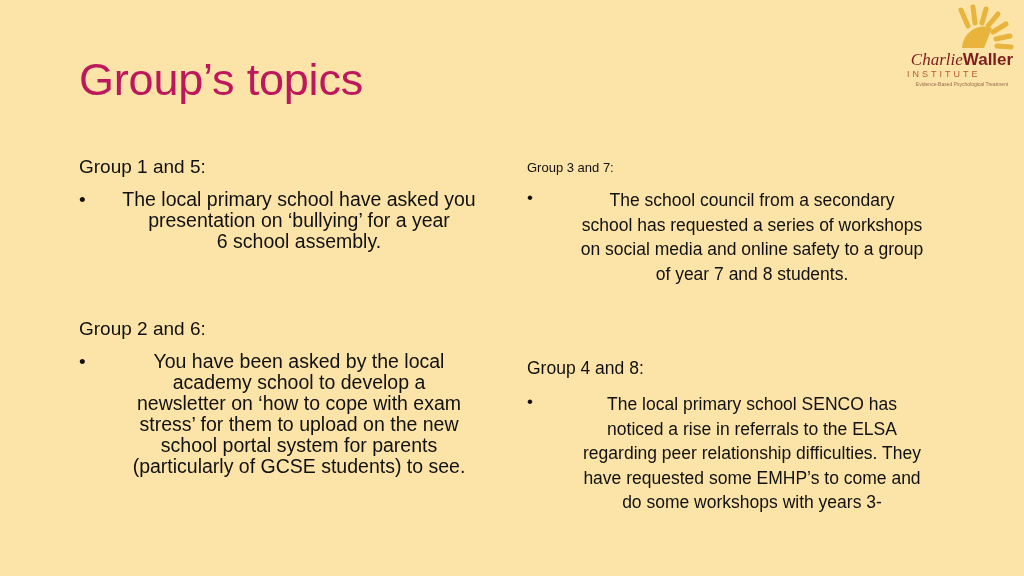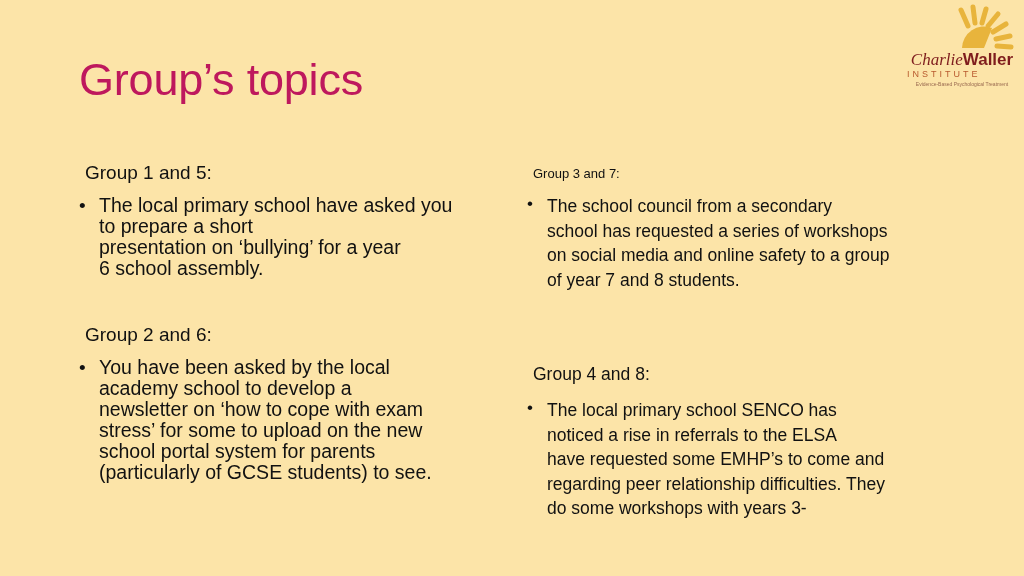--- a/index.html
+++ b/index.html
@@ -63,21 +63,21 @@
     text-align: center;
     font-size: 5px;
     color: #9a6a50;
     white-space: nowrap;
   }
   .group {
     position: absolute;
   }
   .group-heading {
     font-size: 19px;
-    margin: 6px;
+    margin: 0;
   }
   .bullet-row {
     display: flex;
     align-items: flex-start;
   }
   .bullet {
     width: 20px;
     flex: 0 0 20px;
     font-size: 19px;
   }
@@ -88,21 +88,21 @@
   .g2 .group-heading { margin-bottom: 11px; }
   .g2 .bullet-text { font-size: 19.5px; line-height: 21px; width: 400px; }
   .g3 { left: 527px; top: 160px; width: 430px; }
   .g3 .group-heading { font-size: 13px; margin-bottom: 13px; }
   .g3 .bullet { font-size: 17px; }
   .g3 .bullet-text { font-size: 17.5px; line-height: 24.5px; width: 410px; }
   .g4 { left: 527px; top: 358px; width: 430px; }
   .g4 .group-heading { font-size: 17.5px; margin-bottom: 13px; }
   .g4 .bullet { font-size: 17px; }
   .g4 .bullet-text { font-size: 17.5px; line-height: 24.5px; width: 410px; }
-  .line { display: block; white-space: nowrap; }
+  .line { display: block; white-space: nowrap; text-align: center; }
 </style>
 </head>
 <body>
 
 <h1 class="title">Group’s topics</h1>
 
 <div class="logo">
   <svg width="62" height="46" viewBox="0 0 62 46">
     <path d="M8 44 A22 22 0 0 1 38 24 L30 44 Z" fill="#E8B43C"></path>
     <g stroke="#E8B43C" stroke-width="5" stroke-linecap="round">
@@ -121,36 +121,35 @@
   <div class="logo-inst">INSTITUTE</div>
   <div class="logo-tag">Evidence-Based Psychological Treatment</div>
 </div>
 
 <div class="group g1">
   <p class="group-heading">Group 1 and 5:</p>
   <div class="bullet-row">
     <span class="bullet">•</span>
     <div class="bullet-text">
       <span class="line">The local primary school have asked you</span>
-      <span class="line">to prepare a short</span>
       <span class="line">presentation on ‘bullying’ for a year</span>
       <span class="line">6 school assembly.</span>
     </div>
   </div>
 </div>
 
 <div class="group g2">
   <p class="group-heading">Group 2 and 6:</p>
   <div class="bullet-row">
     <span class="bullet">•</span>
     <div class="bullet-text">
       <span class="line">You have been asked by the local</span>
       <span class="line">academy school to develop a</span>
       <span class="line">newsletter on ‘how to cope with exam</span>
-      <span class="line">stress’ for some to upload on the new</span>
+      <span class="line">stress’ for them to upload on the new</span>
       <span class="line">school portal system for parents</span>
       <span class="line">(particularly of GCSE students) to see.</span>
     </div>
   </div>
 </div>
 
 <div class="group g3">
   <p class="group-heading">Group 3 and 7:</p>
   <div class="bullet-row">
     <span class="bullet">•</span>
@@ -163,18 +162,18 @@
   </div>
 </div>
 
 <div class="group g4">
   <p class="group-heading">Group 4 and 8:</p>
   <div class="bullet-row">
     <span class="bullet">•</span>
     <div class="bullet-text">
       <span class="line">The local primary school SENCO has</span>
       <span class="line">noticed a rise in referrals to the ELSA</span>
+      <span class="line">regarding peer relationship difficulties. They</span>
       <span class="line">have requested some EMHP’s to come and</span>
-      <span class="line">regarding peer relationship difficulties. They</span>
       <span class="line">do some workshops with years 3-</span>
     </div>
   </div>
 </div>
 
 </body></html>

